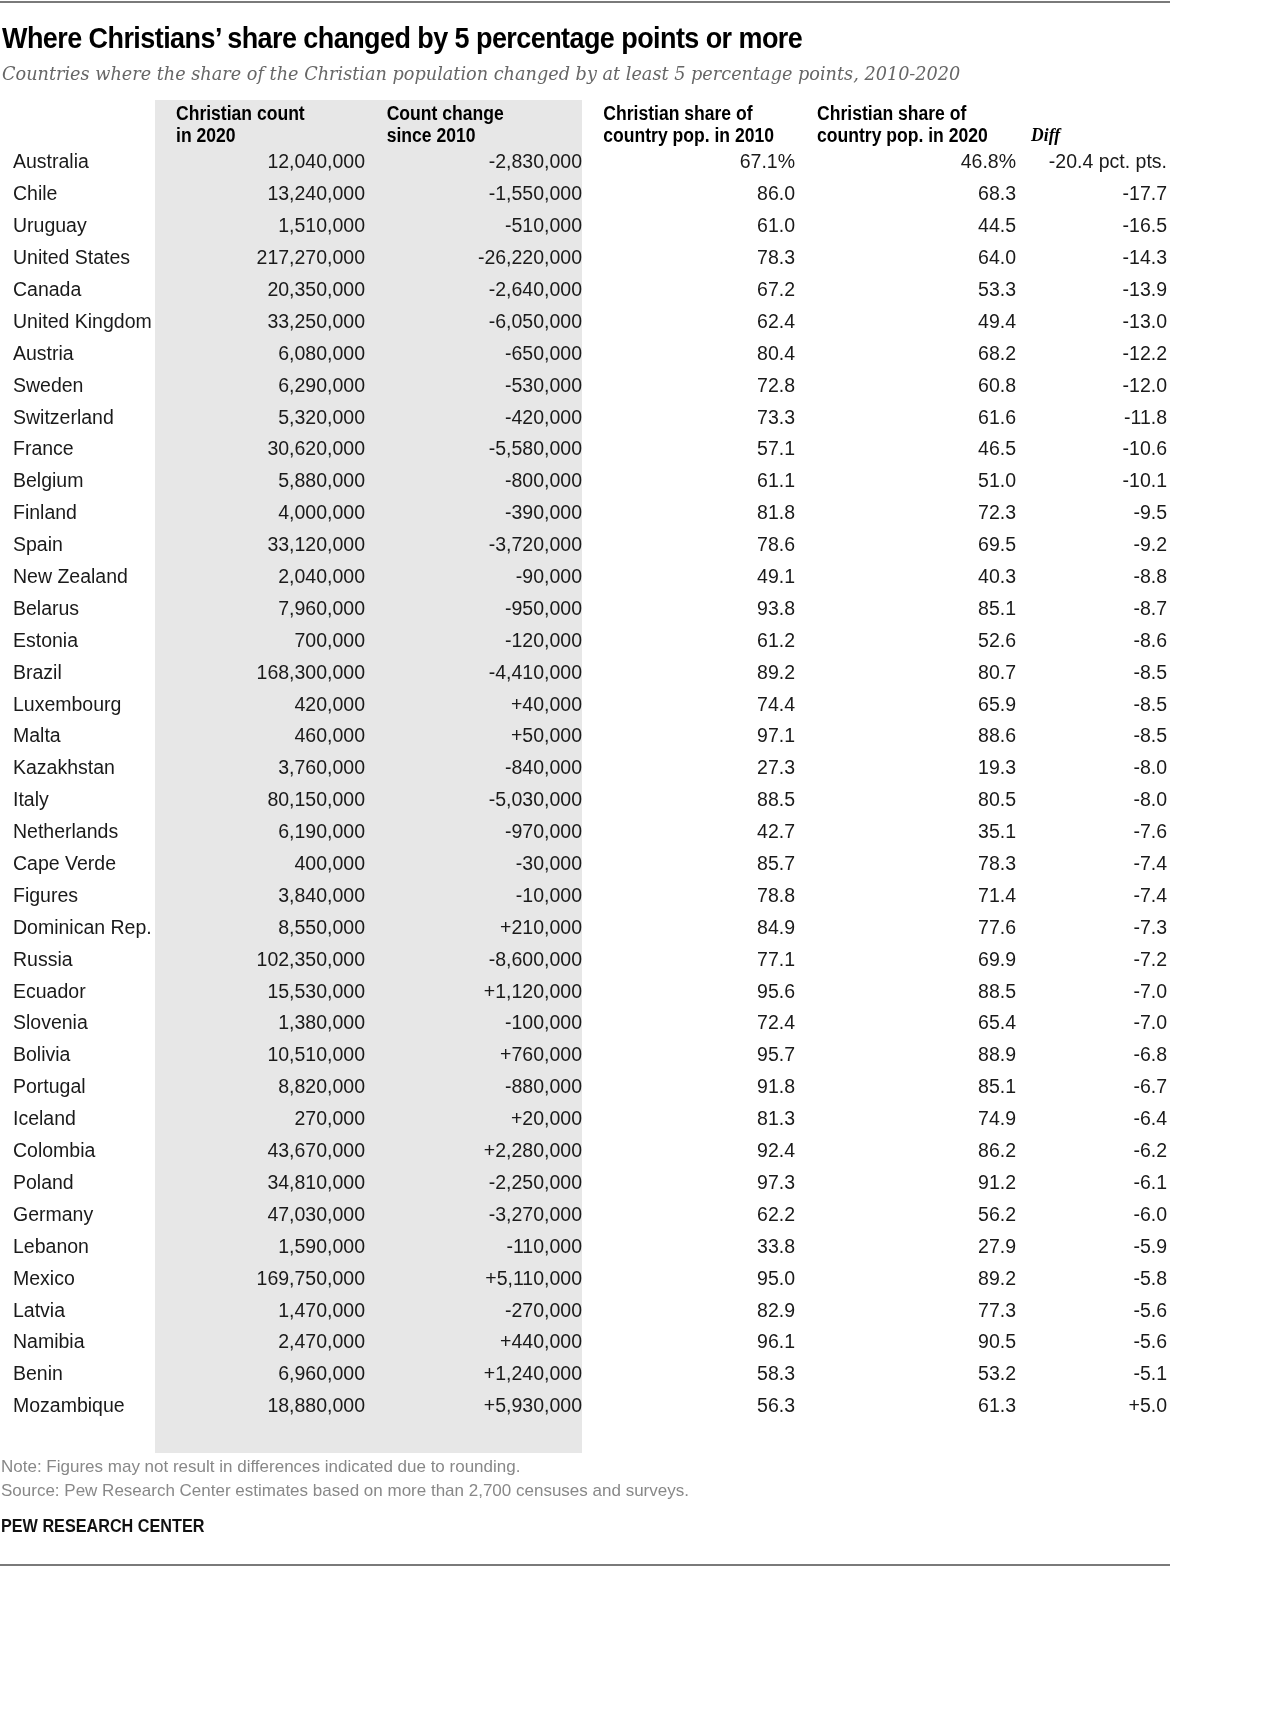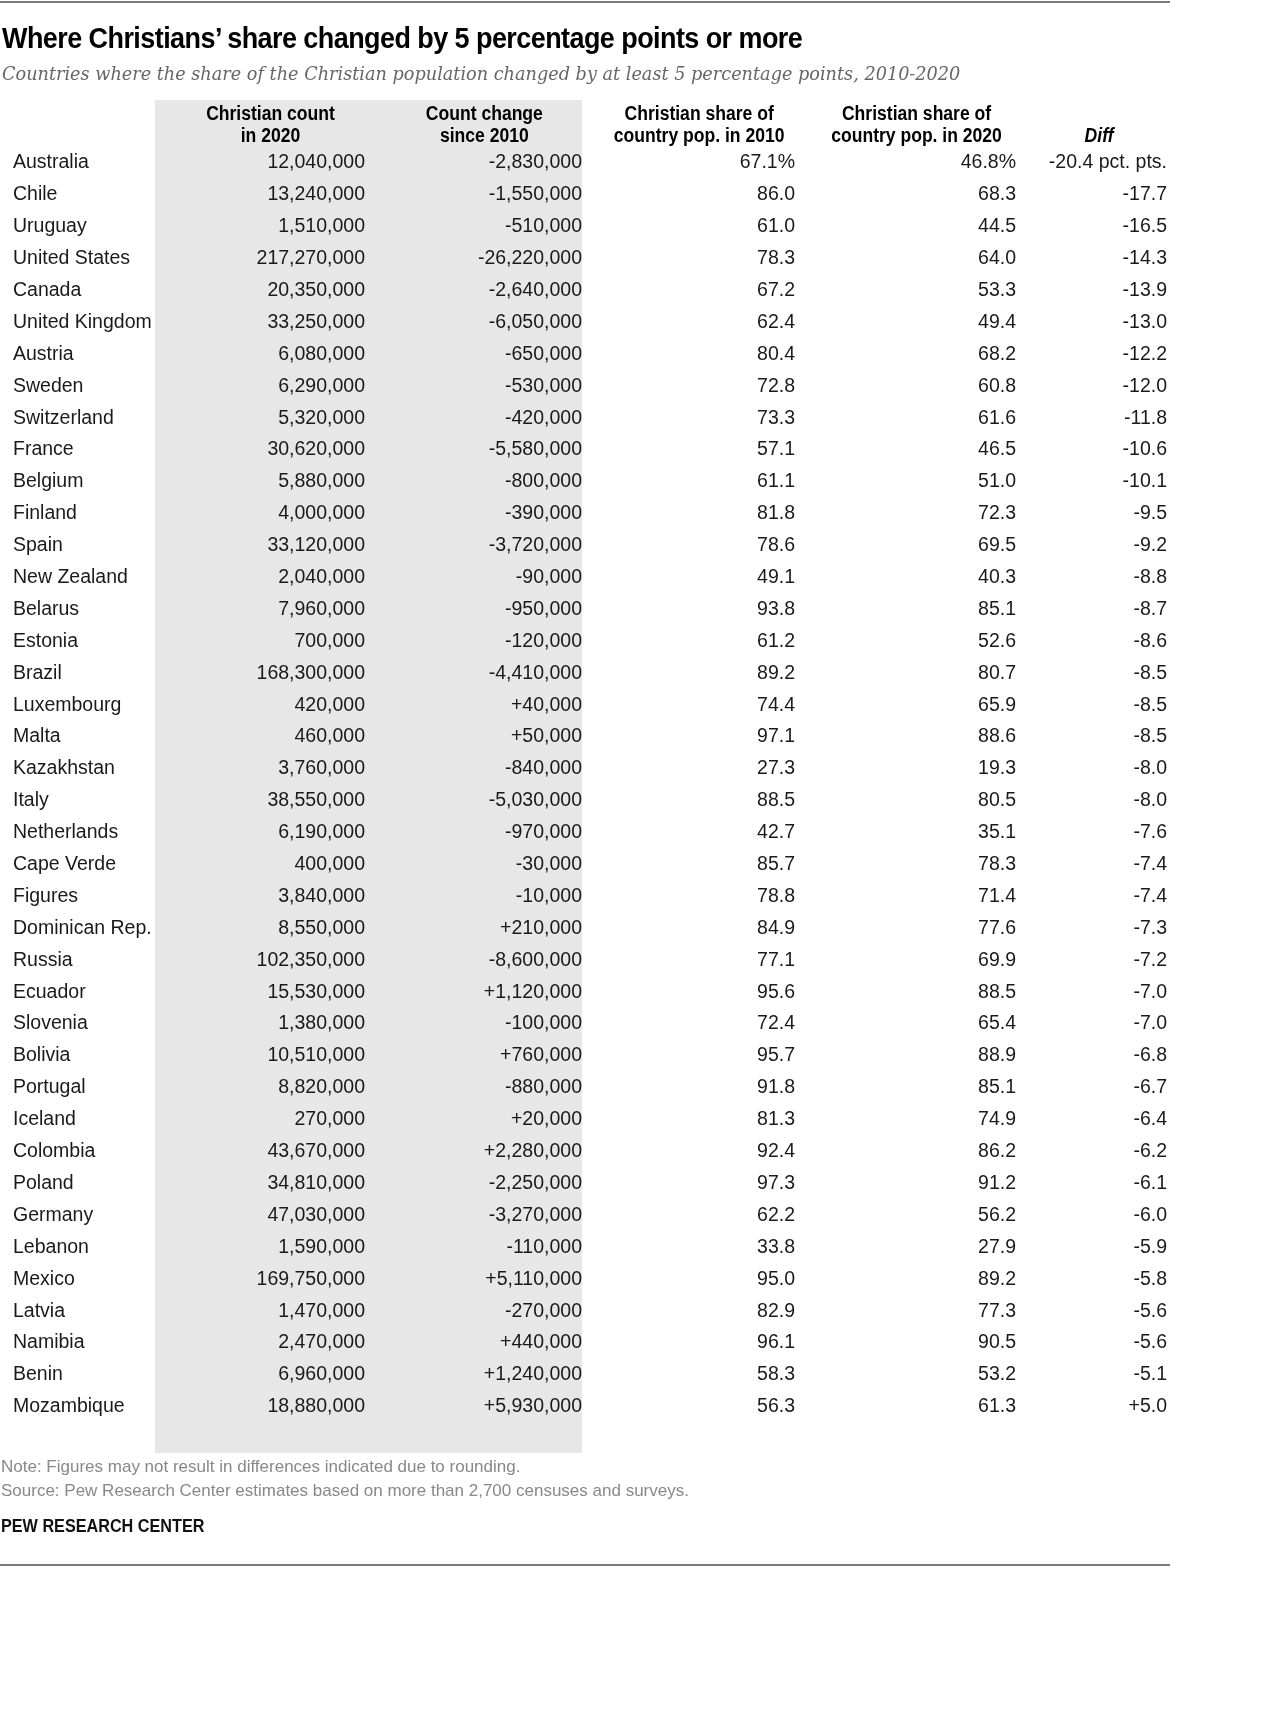--- a/index.html
+++ b/index.html
@@ -7,24 +7,24 @@
          font-family: "Liberation Sans", sans-serif; color: #000; }
   .frame { position: absolute; left: 0; top: 0; width: 1170px; height: 1568px; }
   .top-rule { position: absolute; left: 0; top: 1px; width: 1170px; height: 2px; background: #7a7a7a; }
   .bottom-rule { position: absolute; left: 0; top: 1564px; width: 1170px; height: 2px; background: #7a7a7a; }
   .title { position: absolute; left: 2px; top: 22px; font-size: 29px; font-weight: bold;
            letter-spacing: -0.6px; transform: scaleX(0.93); transform-origin: left top; white-space: nowrap; }
   .subtitle { position: absolute; left: 2px; top: 62px; font-family: "DejaVu Serif", serif; font-style: italic;
               font-size: 19px; color: #666; transform: scaleX(0.93); transform-origin: left top; white-space: nowrap; }
   .band { position: absolute; left: 155px; top: 100px; width: 427px; height: 1353px; background: #e7e7e7; }
   table { position: absolute; left: 0; top: 100px; border-collapse: collapse; table-layout: fixed; }
-  th { font-weight: bold; font-size: 19.5px; line-height: 22px; text-align: center; vertical-align: bottom;
+  th { font-weight: bold; font-size: 19.5px; line-height: 22px; text-align: left; vertical-align: bottom;
        padding: 2px 0 0 0; height: 44px; white-space: nowrap; }
   th .hl { display: block; transform: scaleX(0.9); transform-origin: right bottom; }
-  th.diff { font-style: italic; }
+  th.diff { font-style: italic; font-family: Liberation Serif, serif; }
   td { font-size: 19.5px; height: 31.9px; padding: 0; text-align: right; white-space: nowrap; color: #1a1a1a; }
   td.country { text-align: left; padding-left: 13px; }
   col.c0 { width: 155px; } col.c1 { width: 210px; } col.c2 { width: 217px; }
   col.c3 { width: 213px; } col.c4 { width: 221px; } col.c5 { width: 151px; }
   .note, .source { position: absolute; left: 1px; font-size: 17px; color: #888; white-space: nowrap; }
   .note { top: 1457px; } .source { top: 1481px; }
   .brand { position: absolute; left: 1px; top: 1516px; font-size: 18px; font-weight: bold; color: #111;
            transform: scaleX(0.9); transform-origin: left top; white-space: nowrap; }
 </style>
 </head>
@@ -225,21 +225,21 @@
         <tr>
           <td class="country">Kazakhstan</td>
           <td>3,760,000</td>
           <td>-840,000</td>
           <td>27.3</td>
           <td>19.3</td>
           <td>-8.0</td>
         </tr>
         <tr>
           <td class="country">Italy</td>
-          <td>38,550,000</td>
+          <td>80,150,000</td>
           <td>-5,030,000</td>
           <td>88.5</td>
           <td>80.5</td>
           <td>-8.0</td>
         </tr>
         <tr>
           <td class="country">Netherlands</td>
           <td>6,190,000</td>
           <td>-970,000</td>
           <td>42.7</td>

